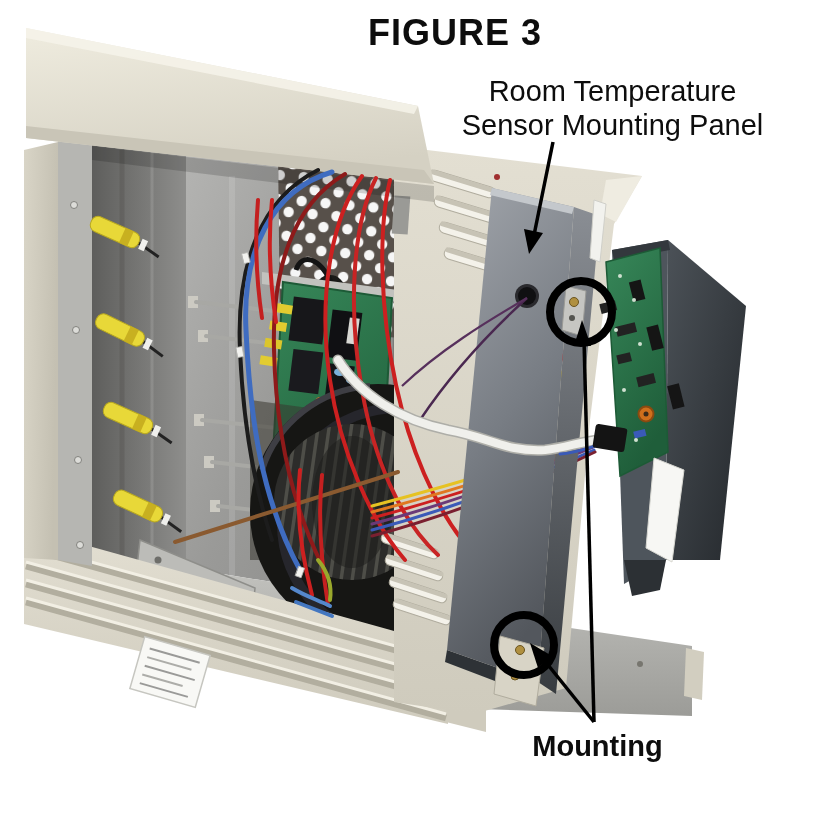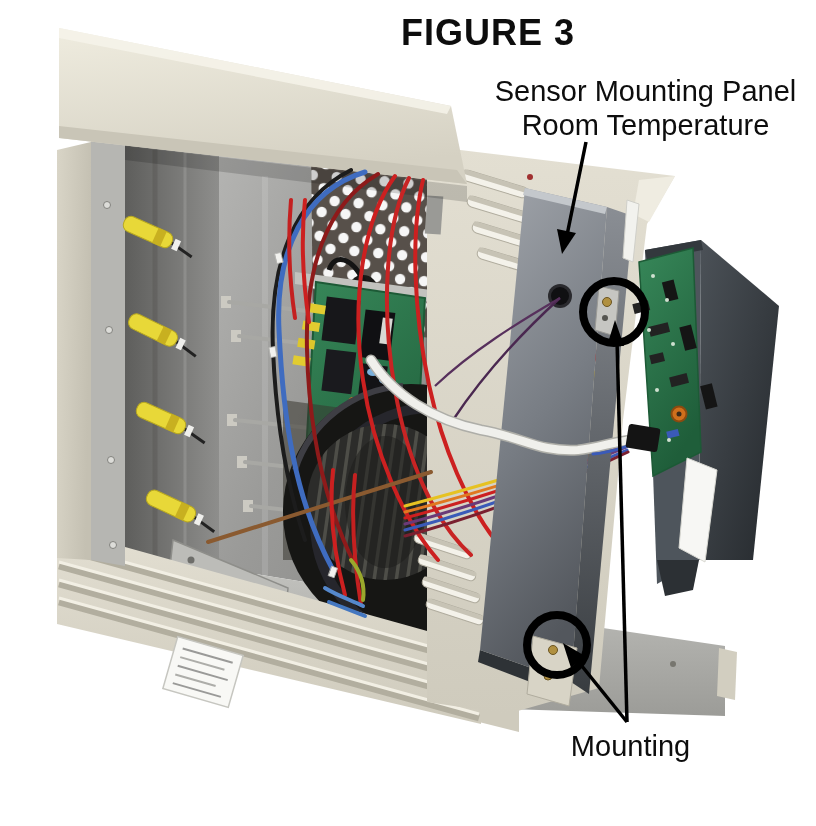--- a/index.html
+++ b/index.html
@@ -1,22 +1,22 @@
 <!DOCTYPE html>
 <html><head>
 <meta charset="utf-8">
 <style>
   html,body{margin:0;padding:0;background:#ffffff;}
   body{width:816px;height:826px;position:relative;overflow:hidden;
        font-family:"Liberation Sans", sans-serif;color:#0a0a0a;}
-  .stage{position:absolute;left:0;top:0;width:755px;height:826px;margin-left:33px;}
+  .stage{position:absolute;left:0;top:0;width:755px;height:826px;}
   .lbl{position:absolute;text-align:center;color:#0d0d0d;}
   .fig-title{left:250px;top:12px;width:410px;font-size:36px;font-weight:bold;letter-spacing:1px;}
   .callout-top{left:430px;top:74px;width:365px;font-size:29px;line-height:34px;font-weight:400;}
-  .callout-bottom{left:450px;top:730px;width:295px;font-size:29px;line-height:33px;font-weight:400;}
+  .callout-bottom{left:450px;top:730px;width:295px;font-size:29px;line-height:33px;font-weight:700;}
 </style>
 </head>
 <body>
 
 <div class="stage">
 <svg width="816" height="826" viewBox="0 0 816 826">
   <defs>
     <linearGradient id="slabGrad" x1="0" y1="0" x2="0.25" y2="1">
       <stop offset="0" stop-color="#efecdf"></stop>
           <stop offset="1" stop-color="#d5d1c3"></stop>
@@ -373,19 +373,19 @@
     <line x1="594" y1="722" x2="584" y2="340" stroke-width="3.5"></line>
     <polygon points="582,320 591,346 574,346" stroke="none"></polygon>
     <line x1="594" y1="722" x2="540" y2="655" stroke-width="3.5"></line>
     <polygon points="530,643 552,656 538,668" stroke="none"></polygon>
   </g>
 </svg>
 
   
   <div class="lbl fig-title">FIGURE 3</div>
   <div class="lbl callout-top">
+    <div>Room Temperature</div>
     <div>Sensor Mounting Panel</div>
-    <div>Room Temperature</div>
   </div>
   <div class="lbl callout-bottom">
     <div>Mounting</div>
   </div>
 </div>
 
 </body></html>

